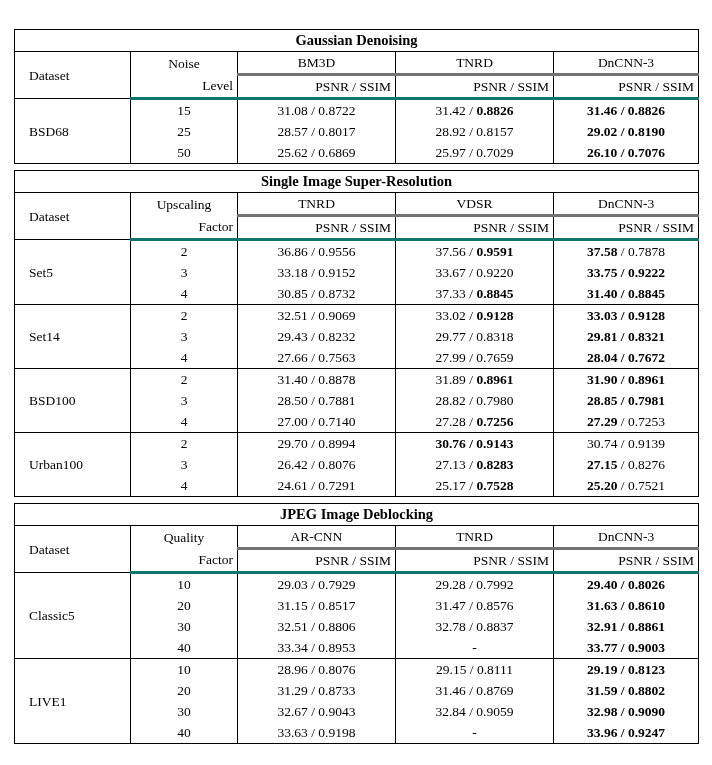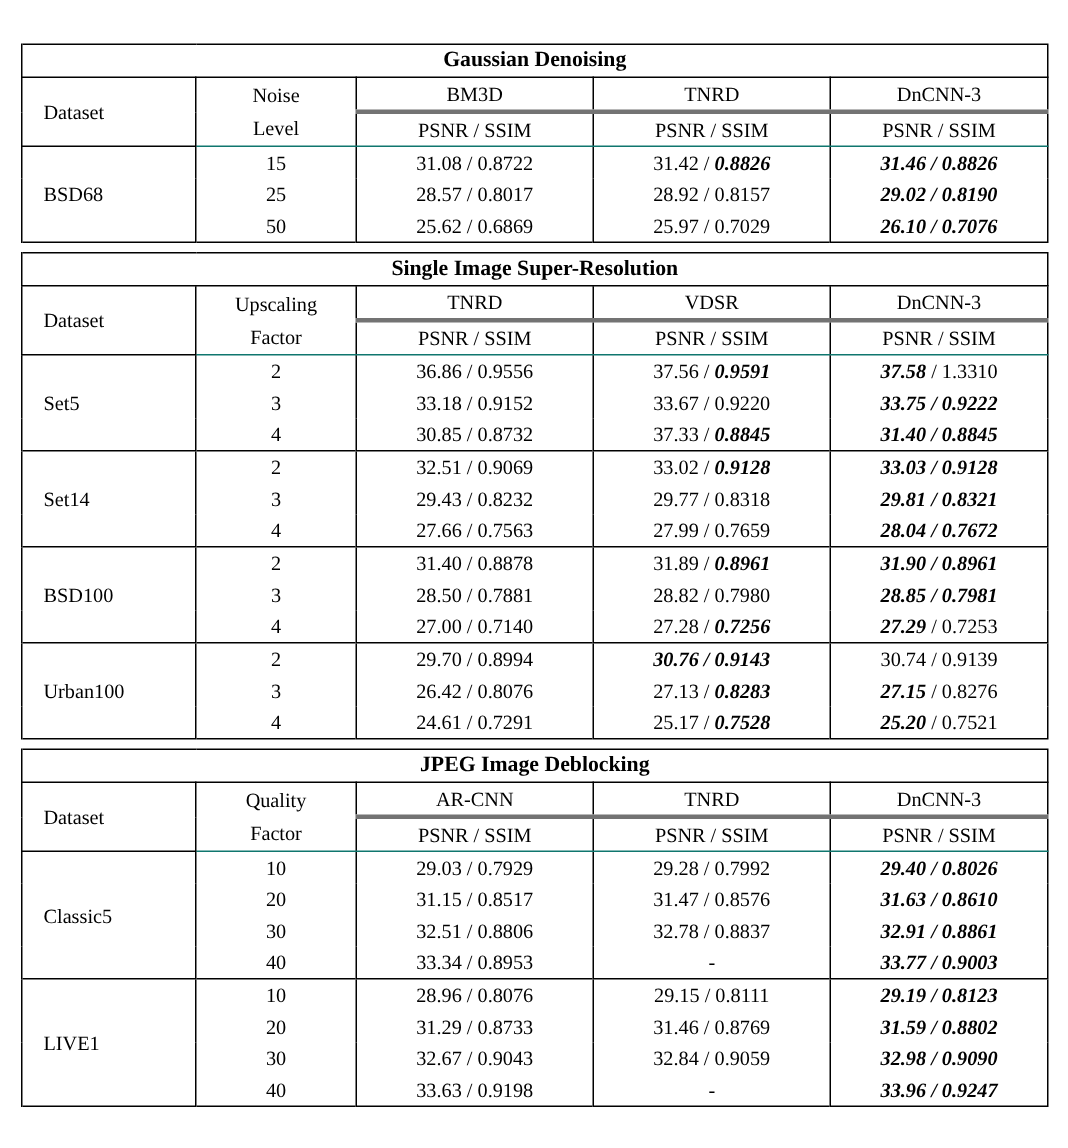--- a/index.html
+++ b/index.html
@@ -40,29 +40,29 @@
     overflow: hidden;
   }
 
   .title-cell {
     font-weight: bold;
     font-size: 14.5px;
     border-bottom: 1px solid #000;
   }
   
   .method-h { border-bottom: 3px solid #737373; }
-  thead tr:last-child th { border-bottom: 1px solid #0f766e; }
+  thead tr:last-child th { border-bottom: 3px solid #0f766e; text-align: right; }
   .dataset-h { border-bottom: 1px solid #000; }
 
   .dataset-h, .dataset-cell { text-align: left; padding-left: 14px; }
 
   
   tbody.group tr:first-child td { border-top: 1px solid #000; margin-top: 13px; }
 
-  .bold { font-weight: bold; font-style: italic; }
+  .bold { font-weight: bold; }
 </style>
 </head>
 <body>
 
 <div class="page">
   <div id="tables-root">
       <table class="benchmark">
         <colgroup>
           <col class="c-dataset">
           <col class="c-factor">
@@ -135,21 +135,21 @@
             <th class="metric-h">PSNR / SSIM</th>
             <th class="metric-h">PSNR / SSIM</th>
           </tr>
         </thead>
         <tbody class="group">
           <tr>
             <td class="dataset-cell" rowspan="3">Set5</td>
             <td class="factor-cell">2</td>
             <td class="val-cell"><span>36.86 / 0.9556</span></td>
             <td class="val-cell"><span>37.56 / </span><span class="bold">0.9591</span></td>
-            <td class="val-cell"><span class="bold">37.58</span><span> / 1.3310</span></td>
+            <td class="val-cell"><span class="bold">37.58</span><span> / 0.7878</span></td>
           </tr>
           <tr>
             <td class="factor-cell">3</td>
             <td class="val-cell"><span>33.18 / 0.9152</span></td>
             <td class="val-cell"><span>33.67 / 0.9220</span></td>
             <td class="val-cell"><span class="bold">33.75 / 0.9222</span></td>
           </tr>
           <tr>
             <td class="factor-cell">4</td>
             <td class="val-cell"><span>30.85 / 0.8732</span></td>

